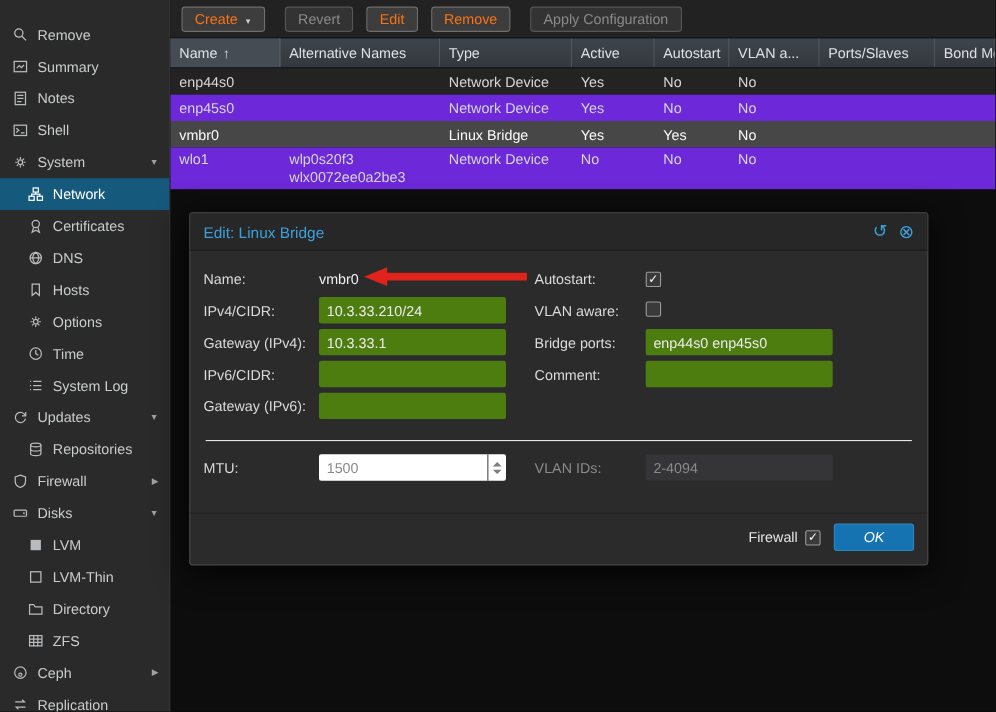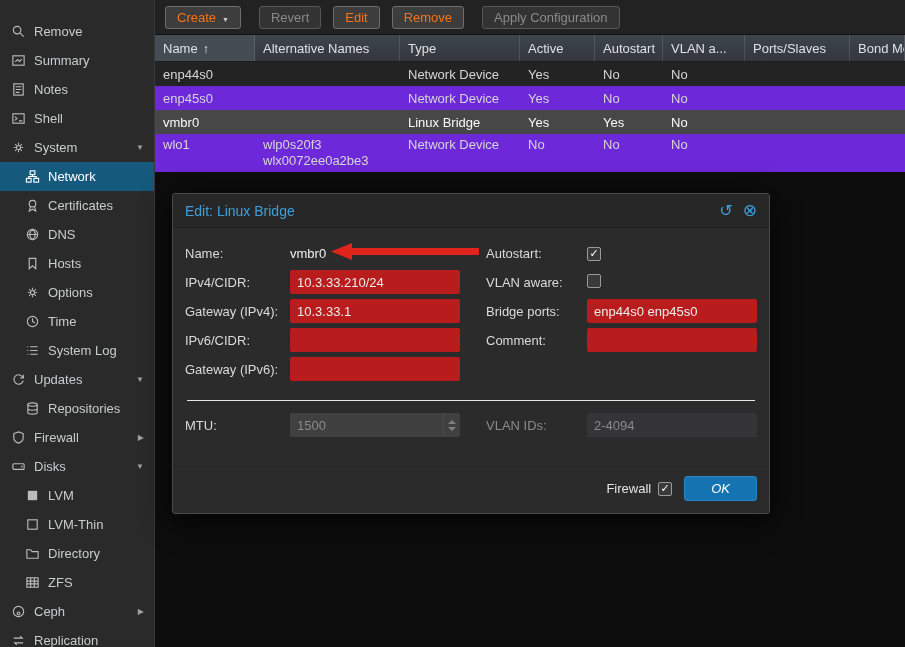--- a/index.html
+++ b/index.html
@@ -53,55 +53,55 @@
   .trow.tall{height:38px;}
   .trow.stripe-a{background:#232323;}
   .trow.stripe-b{background:#6d28d9;}
   .trow.selected{background:#474747; color:#fafafa;}
   .td{padding:2px 8px; overflow:hidden; white-space:nowrap; display:flex; align-items:center;}
   .trow.tall .td{white-space:normal; line-height:16px; align-items:flex-start; padding-top:3px;}
   .c-name{width:100px;} .c-alt{width:145px;} .c-type{width:120px;} .c-active{width:75px;}
   .c-auto{width:68px;} .c-vlan{width:82px;} .c-ports{width:105px;} .c-bond{flex:1; min-width:0;}
   
   .dialog{
-    position:absolute; left:172px; top:193px; width:598px; z-index:10;
+    position:absolute; left:172px; top:193px; width:672px; z-index:10;
     background:#2b2b2b; border:1px solid #4a4a4a; border-radius:3px;
     box-shadow:0 6px 30px rgba(0,0,0,.85);
   }
   .dlg-head{
     height:34px; display:flex; align-items:center; padding:0 12px;
     background:#272727; border-bottom:1px solid #1d1d1d; color:var(--accent); font-size:14px;
   }
   .dlg-tools{margin-left:auto; display:flex; gap:10px; align-items:center;}
   .dlg-ic{color:var(--accent); font-size:16px; cursor:pointer; line-height:1;}
   .reset-icon::before{content:"↺";}
   .close-icon::before{content:"⊗"; font-size:17px;}
   .dlg-body{padding:13px 12px 12px 12px;}
   .drow{
     display:grid; grid-template-columns:100px 170px 16px 96px 170px; column-gap:5px;
     align-items:center; height:24px; margin-bottom:5px;
   }
   .dlabel{color:#dadada; white-space:nowrap;}
   .dlabel.dim{color:#8a8a8a;}
   .field{
-    width:100%; height:24px; background:#b91c1c; border:none; border-radius:2px;
+    width:100%; height:24px; background:#4d7c0f; border:none; border-radius:2px;
     color:#ececec; font-size:13px; font-family:inherit; padding:0 7px;
   }
   .field::placeholder{color:#8a8a8a;}
   .field:disabled{background:#353538; color:#8a8a8a;}
   .plain-value{color:#f0f0f0;}
   .cb{
     width:14px; height:14px; background:#3a3a3a; border:1px solid #9a9a9a; border-radius:2px;
     display:inline-flex; align-items:center; justify-content:center;
     color:#fff; font-size:11px; cursor:pointer;
   }
   .cb.checked::before{content:"✓";}
   .spinfield{
     display:flex; align-items:stretch; width:100%; height:24px;
-    background:#404040; border-radius:2px; color:#8a8a8a;
+    background:#ffffff; border-radius:2px; color:#8a8a8a;
   }
   .spin-val{flex:1; display:flex; align-items:center; padding:0 7px;}
   .spin-col{width:17px; border-left:1px solid #4b4b4e; display:flex; flex-direction:column;
     align-items:center; justify-content:center; gap:3px;}
   .tri-up{width:0;height:0;border-left:4px solid transparent;border-right:4px solid transparent;border-bottom:4px solid #7d7d7d;}
   .tri-dn{width:0;height:0;border-left:4px solid transparent;border-right:4px solid transparent;border-top:4px solid #7d7d7d;}
   .divider{border-top:1px solid #e6e6e6; margin:19px 2px 12px 2px;}
   .dlg-foot{
     display:flex; justify-content:flex-end; align-items:center; gap:12px;
     padding:9px 12px 12px 12px; border-top:1px solid #242424; margin-top:12px;

